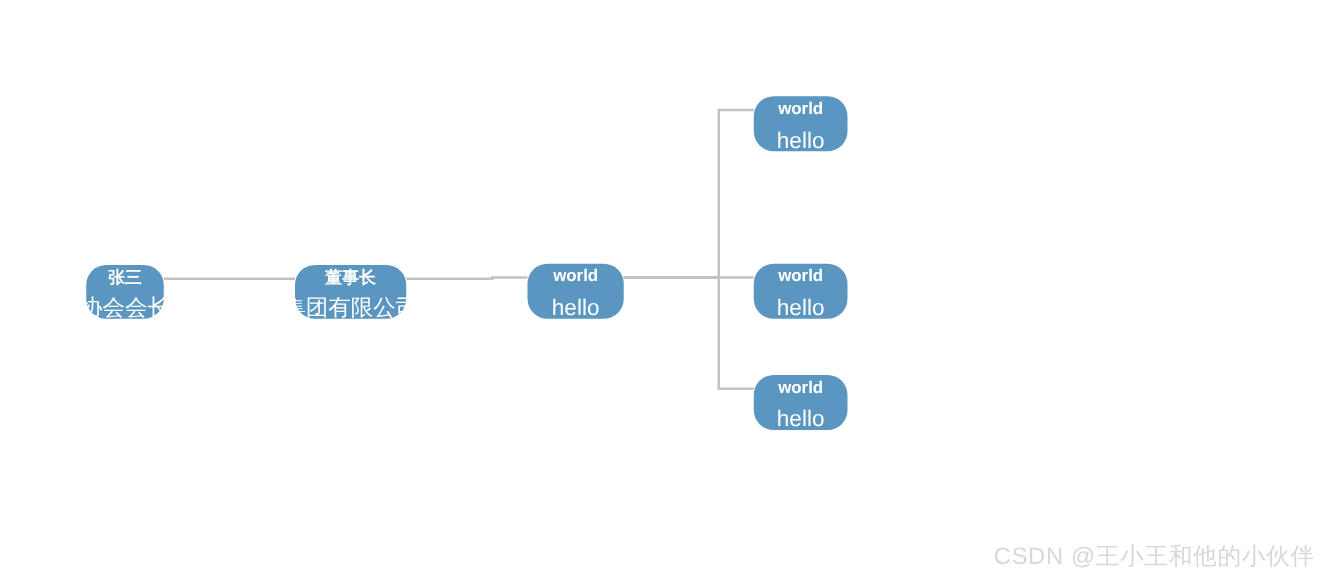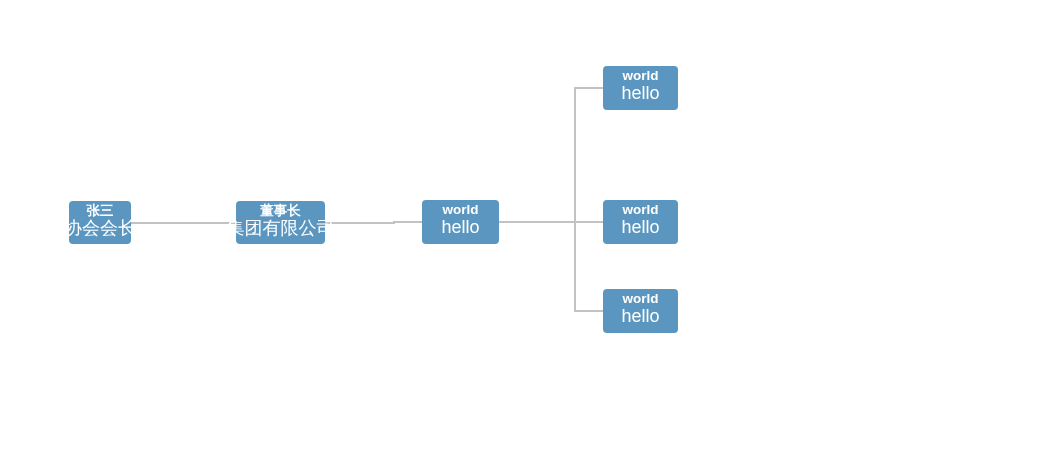--- a/index.html
+++ b/index.html
@@ -18,28 +18,29 @@
   .edge-seg {
     position: absolute;
     background: var(--edge-line, #c2c2c2);
     z-index: 1;
   }
   .tree-node {
     position: absolute;
     z-index: 2;
     background: var(--node-fill, #5a96bf);
     color: var(--node-text, #ffffff);
-    border-radius: 4px;
+    border-radius: 16px;
     display: flex;
     flex-direction: column;
     align-items: center;
-    justify-content: flex-start;
+    justify-content: space-between;
     text-align: center;
     box-sizing: border-box;
     cursor: pointer;
+    margin-top: 11px;
   }
   .node-title {
     font-weight: bold;
     font-size: 13.5px;
     line-height: 19px;
     white-space: nowrap;
   }
   .node-subtitle {
     font-size: 18px;
     line-height: 17px;
@@ -55,20 +56,21 @@
     color: var(--watermark-text, #d8d8d8);
     text-shadow: 1px 1px 0 rgba(255,255,255,0.9);
     user-select: none;
     white-space: nowrap;
   }
 </style>
 </head>
 <body>
 
 <div class="stage" style="width: 1062px; height: 465px; --canvas-bg: #ffffff; --node-fill: #5a96bf; --node-text: #ffffff; --edge-line: #c2c2c2; --watermark-text: #d8d8d8;">
+  <div class="watermark">CSDN @王小王和他的小伙伴</div>
 <div class="edge-seg" style="left: 131px; top: 222.25px; width: 105px; height: 1.5px;"></div>
     <div class="edge-seg" style="left: 325px; top: 222.25px; width: 69px; height: 1.5px;"></div>
     <div class="edge-seg" style="left: 393.25px; top: 221.25px; width: 1.5px; height: 2.5px;"></div>
     <div class="edge-seg" style="left: 394px; top: 221.25px; width: 28px; height: 1.5px;"></div>
     <div class="edge-seg" style="left: 499px; top: 221.25px; width: 76px; height: 1.5px;"></div>
     <div class="edge-seg" style="left: 574.25px; top: 87.25px; width: 1.5px; height: 135.5px;"></div>
     <div class="edge-seg" style="left: 575px; top: 87.25px; width: 28px; height: 1.5px;"></div>
     <div class="edge-seg" style="left: 499px; top: 221.25px; width: 104px; height: 1.5px;"></div>
     <div class="edge-seg" style="left: 499px; top: 221.25px; width: 76px; height: 1.5px;"></div>
     <div class="edge-seg" style="left: 574.25px; top: 221.25px; width: 1.5px; height: 90.5px;"></div>

